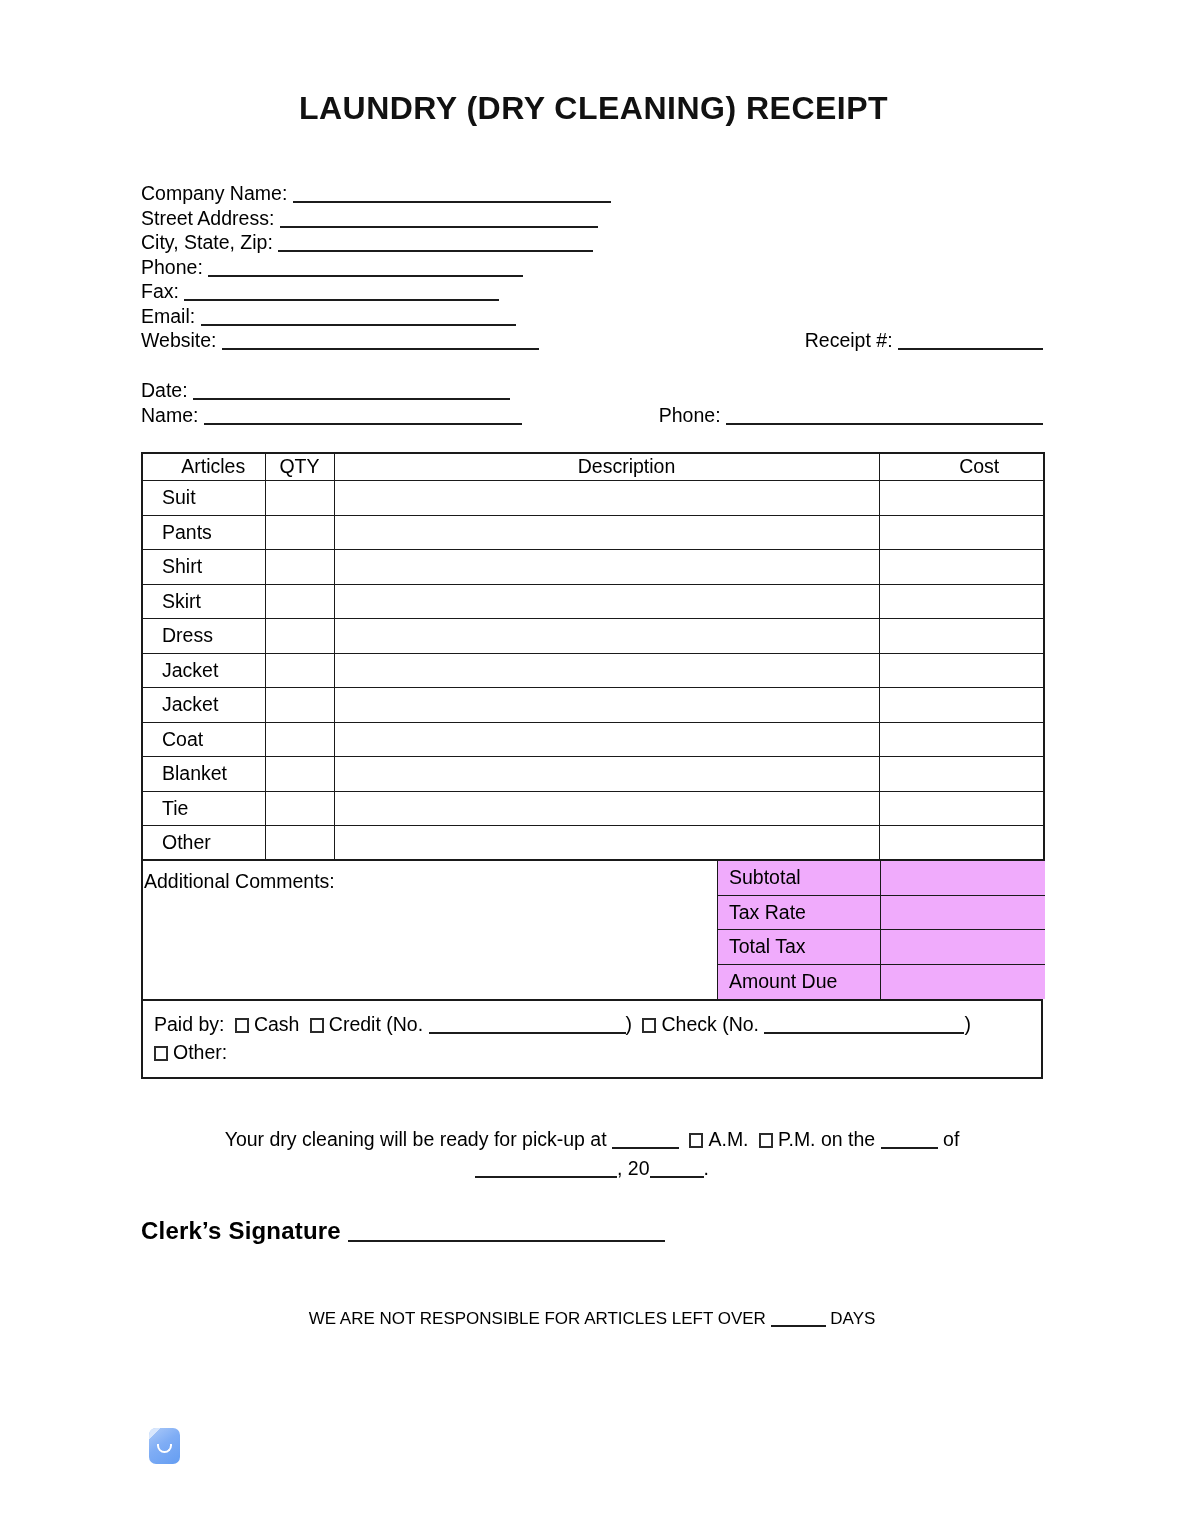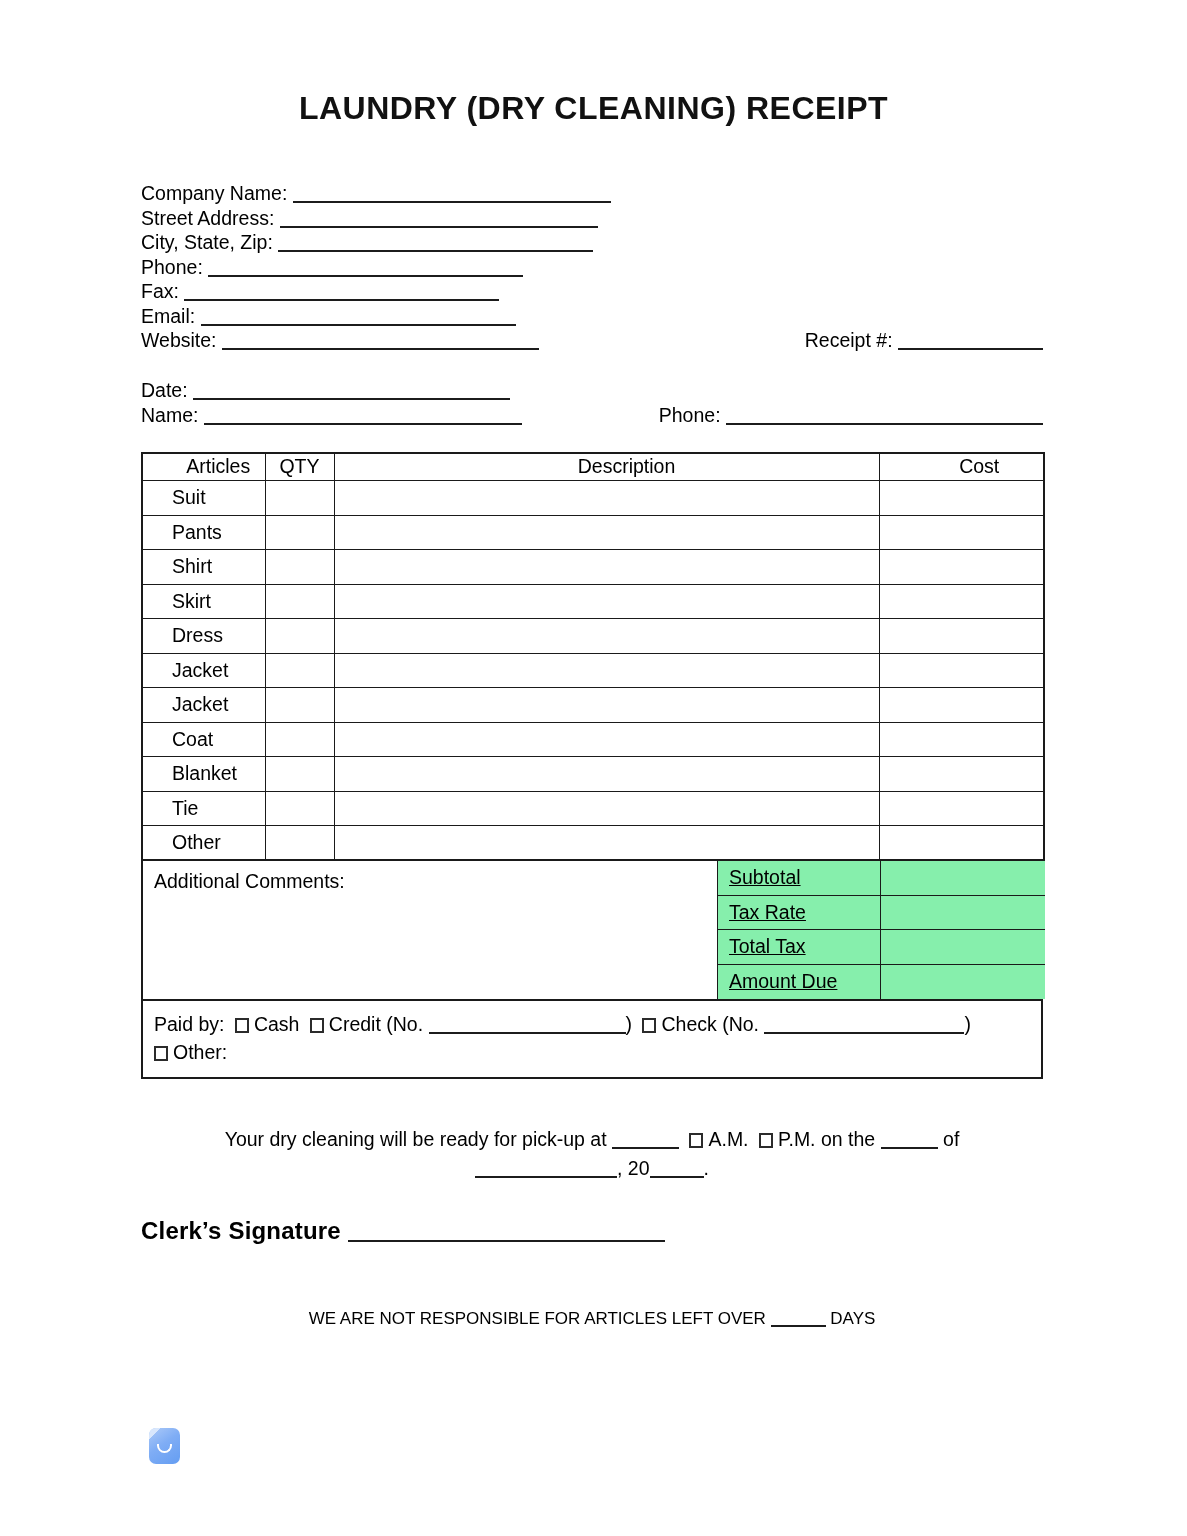--- a/index.html
+++ b/index.html
@@ -43,43 +43,43 @@
     margin-top: 23px;
     width: 902px;
     border-collapse: collapse;
     table-layout: fixed;
     border: 2.5px solid #1a1a1a;
     font-size: 19.5px;
   }
   table.items th, table.items td { border: 1.5px solid #1a1a1a; }
   table.items th { height: 28px; font-weight: normal; text-align: center; }
   table.items td { height: 34.5px; }
-  .c-article { width: 123px; padding-left: 29px; }
+  .c-article { width: 123px; padding-left: 19px; }
   .c-qty { width: 69px; }
   .c-desc { width: 545px; padding-left: 40px; }
   .c-cost { width: 165px; padding-left: 36px; }
 
   
   .bottom-grid {
     width: 902px;
     display: grid;
     grid-template-columns: 574px 163px 165px;
     grid-auto-rows: 34.5px;
     border: 2.5px solid #1a1a1a;
     border-top: none;
   }
   .comments-cell {
     grid-row: 1 / 5; grid-column: 1;
-    padding: 9px 0 0 11px;
+    padding: 9px 0 0 1px;
   }
   .t-label, .t-val {
-    background: #86efac;
+    background: #f0abfc;
     border-left: 1.5px solid #1a1a1a;
     border-bottom: 1.5px solid #1a1a1a;
-    display: flex; align-items: center; text-decoration: underline;
+    display: flex; align-items: center;
   }
   .t-label { padding-left: 11px; }
   .t-last { border-bottom: none; }
 
   
   .paid-box {
     width: 902px;
     border: 2.5px solid #1a1a1a;
     border-top: none;
     padding: 9px 11px 11px 11px;

